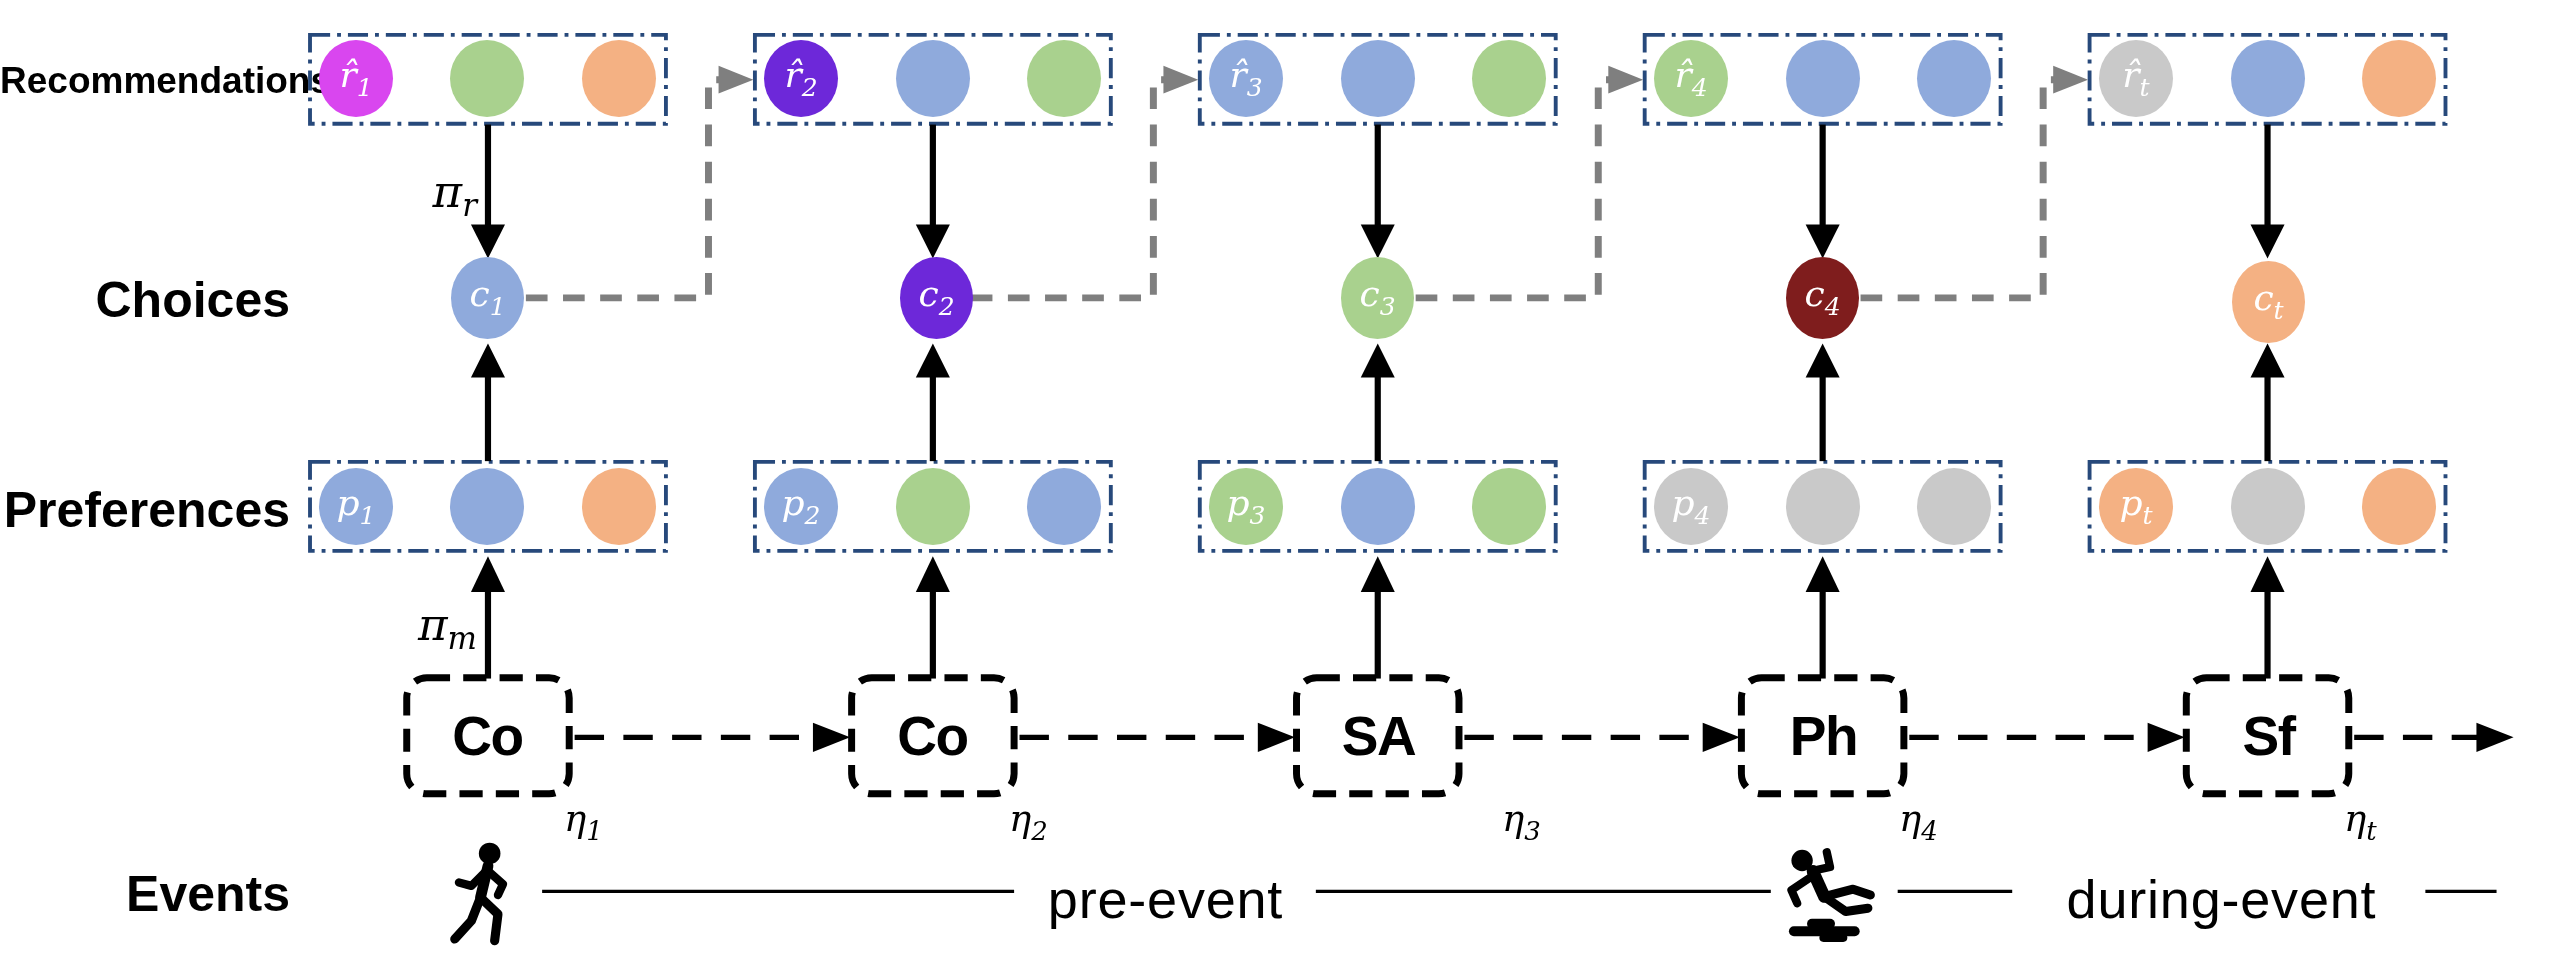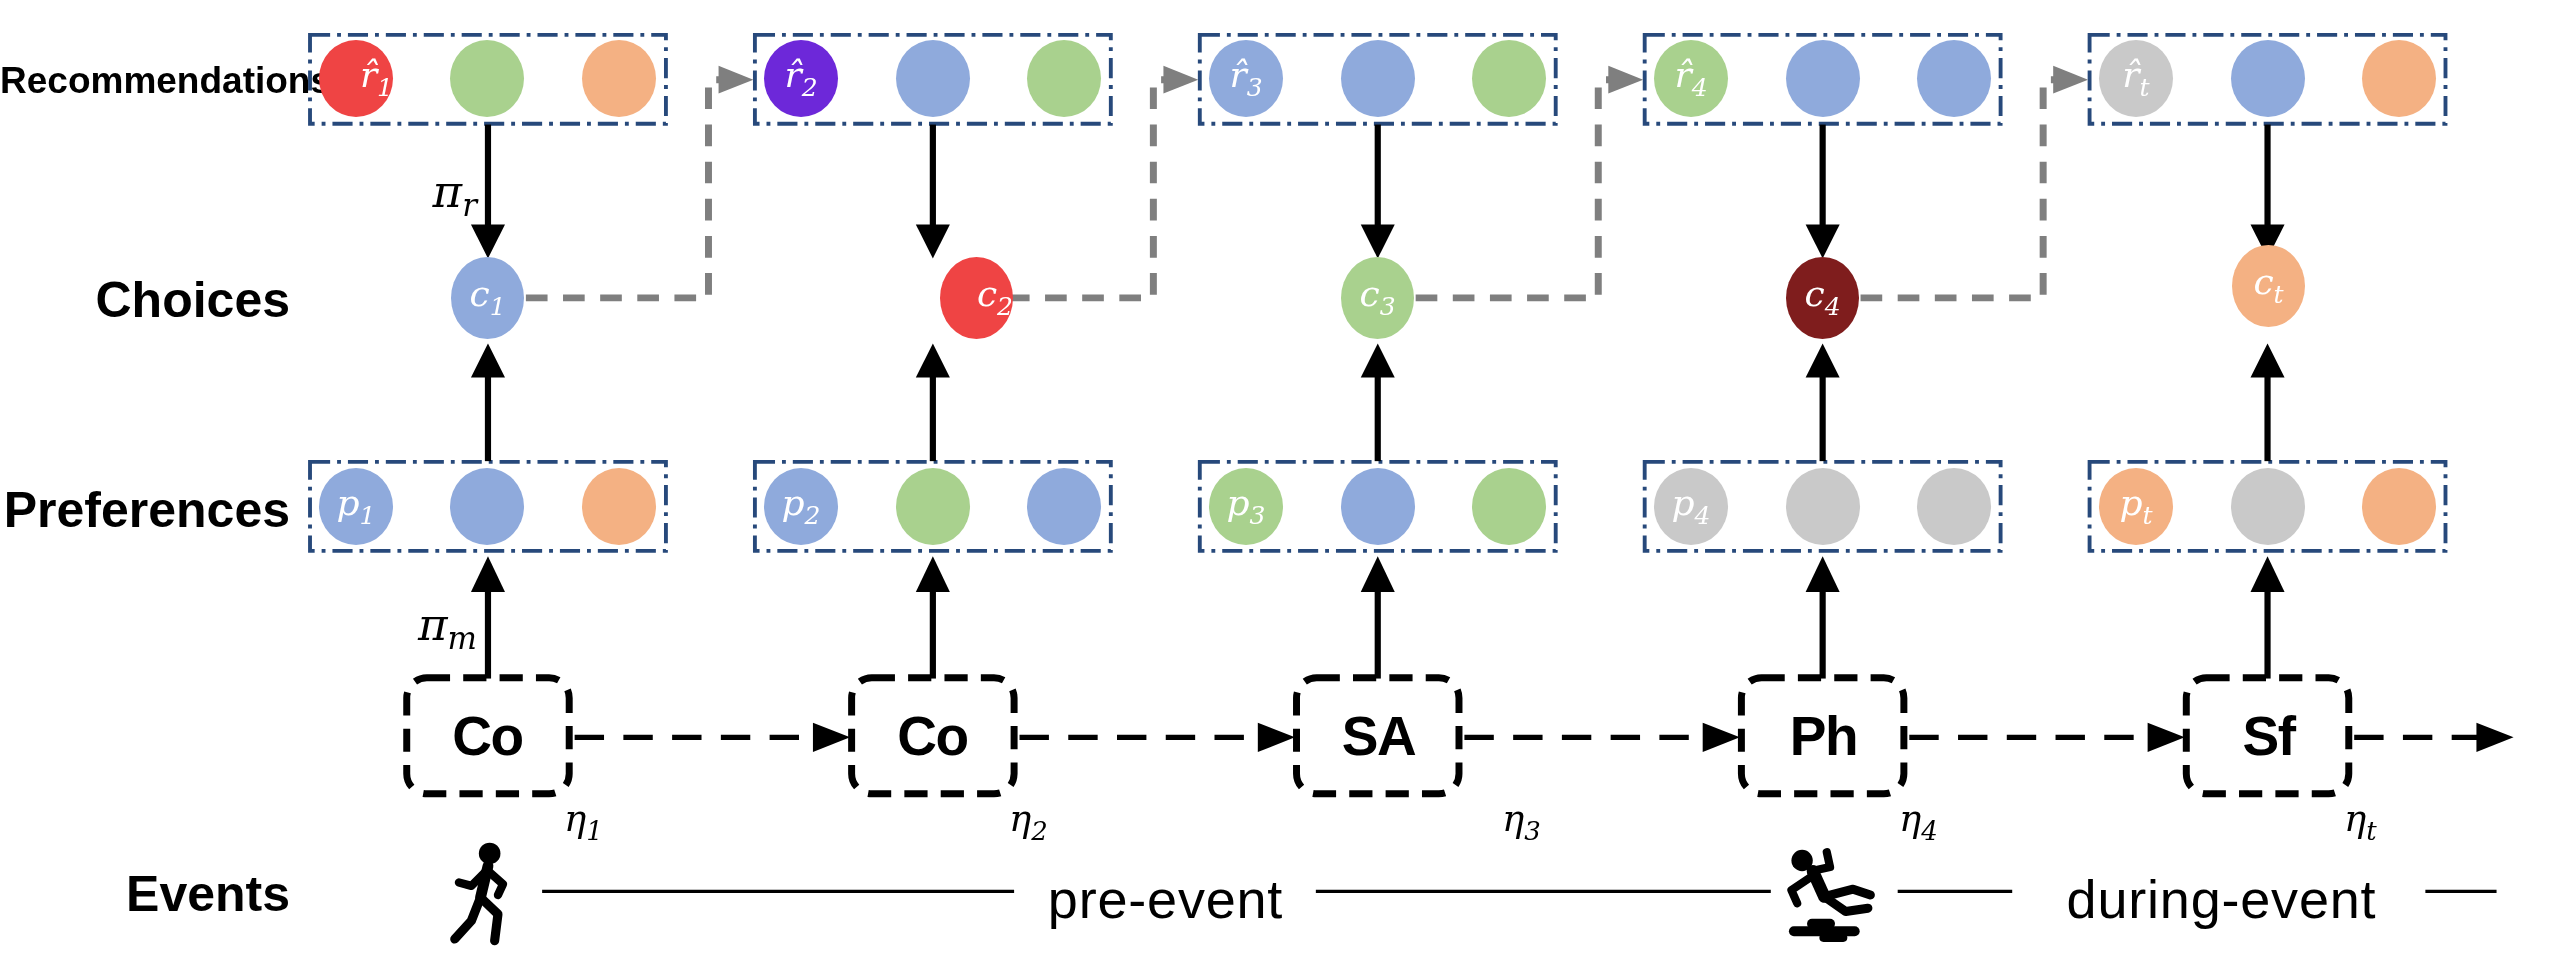--- a/index.html
+++ b/index.html
@@ -144,21 +144,21 @@
   <div class="rowlabel big" style="top:481px">Preferences</div>
   <div class="rowlabel big" style="top:865px">Events</div>
 
   <div class="pilabel" style="left:322px;top:169px">
     <span>π</span><span class="sub">r</span>
   </div>
   <div class="pilabel" style="left:322px;top:602px">
     <span>π</span><span class="sub">m</span>
   </div>
 
-  <div class="ellipse" style="left: 319px; top: 40px; background: #ef4444; justify-content: flex-end;">
+  <div class="ellipse" style="left: 319px; top: 40px; background: #d946ef;">
     <span class="nlabel"><span>r̂</span><span class="sub">1</span></span>
   </div>
   <div class="ellipse" style="left: 450px; top: 40px; background: rgb(169, 209, 142);"></div>
   <div class="ellipse" style="left: 582px; top: 40px; background: rgb(244, 177, 131);"></div>
   <div class="choice" style="left: 451px; top: 257px; background: rgb(143, 170, 220);">
     <span class="nlabel"><span>c</span><span class="sub">1</span></span>
   </div>
   <div class="ellipse" style="left: 319px; top: 468px; background: rgb(143, 170, 220);">
     <span class="nlabel"><span>p</span><span class="sub">1</span></span>
   </div>
@@ -167,21 +167,21 @@
   <div class="needlabel" style="left:406px;top:678px">Co</div>
   <div class="eta" style="left:564px;top:800px">
     <span>η</span><span class="sub">1</span>
   </div>
 
   <div class="ellipse" style="left: 764px; top: 40px; background: #6d28d9;">
     <span class="nlabel"><span>r̂</span><span class="sub">2</span></span>
   </div>
   <div class="ellipse" style="left: 896px; top: 40px; background: rgb(143, 170, 220);"></div>
   <div class="ellipse" style="left: 1027px; top: 40px; background: rgb(169, 209, 142);"></div>
-  <div class="choice" style="left: 940px; top: 257px; background: #ef4444; justify-content: flex-end;">
+  <div class="choice" style="left: 900px; top: 257px; background: #6d28d9;">
     <span class="nlabel"><span>c</span><span class="sub">2</span></span>
   </div>
   <div class="ellipse" style="left: 764px; top: 468px; background: rgb(143, 170, 220);">
     <span class="nlabel"><span>p</span><span class="sub">2</span></span>
   </div>
   <div class="ellipse" style="left: 896px; top: 468px; background: rgb(169, 209, 142);"></div>
   <div class="ellipse" style="left: 1027px; top: 468px; background: rgb(143, 170, 220);"></div>
   <div class="needlabel" style="left:851px;top:678px">Co</div>
   <div class="eta" style="left:1009px;top:800px">
     <span>η</span><span class="sub">2</span>
@@ -221,21 +221,21 @@
   <div class="needlabel" style="left:1742px;top:678px">Ph</div>
   <div class="eta" style="left:1899px;top:800px">
     <span>η</span><span class="sub">4</span>
   </div>
 
   <div class="ellipse" style="left: 2099px; top: 40px; background: rgb(201, 201, 201);">
     <span class="nlabel"><span>r̂</span><span class="sub">t</span></span>
   </div>
   <div class="ellipse" style="left: 2231px; top: 40px; background: rgb(143, 170, 220);"></div>
   <div class="ellipse" style="left: 2362px; top: 40px; background: rgb(244, 177, 131);"></div>
-  <div class="choice" style="left: 2232px; top: 245px; background: rgb(244, 177, 131);">
+  <div class="choice" style="left: 2232px; top: 261px; background: rgb(244, 177, 131);">
     <span class="nlabel"><span>c</span><span class="sub">t</span></span>
   </div>
   <div class="ellipse" style="left: 2099px; top: 468px; background: rgb(244, 177, 131);">
     <span class="nlabel"><span>p</span><span class="sub">t</span></span>
   </div>
   <div class="ellipse" style="left: 2231px; top: 468px; background: rgb(201, 201, 201);"></div>
   <div class="ellipse" style="left: 2362px; top: 468px; background: rgb(244, 177, 131);"></div>
   <div class="needlabel" style="left:2187px;top:678px">Sf</div>
   <div class="eta" style="left:2344px;top:800px">
     <span>η</span><span class="sub">t</span>

